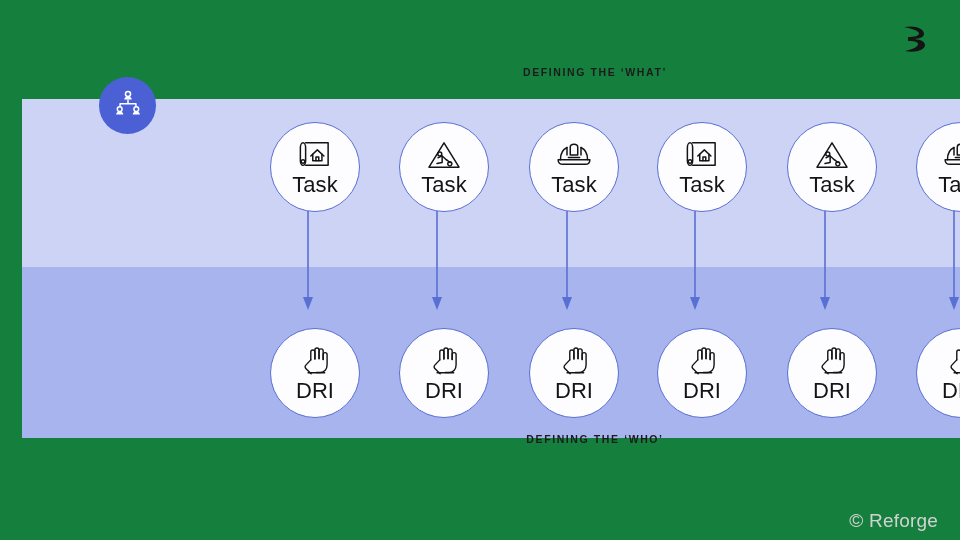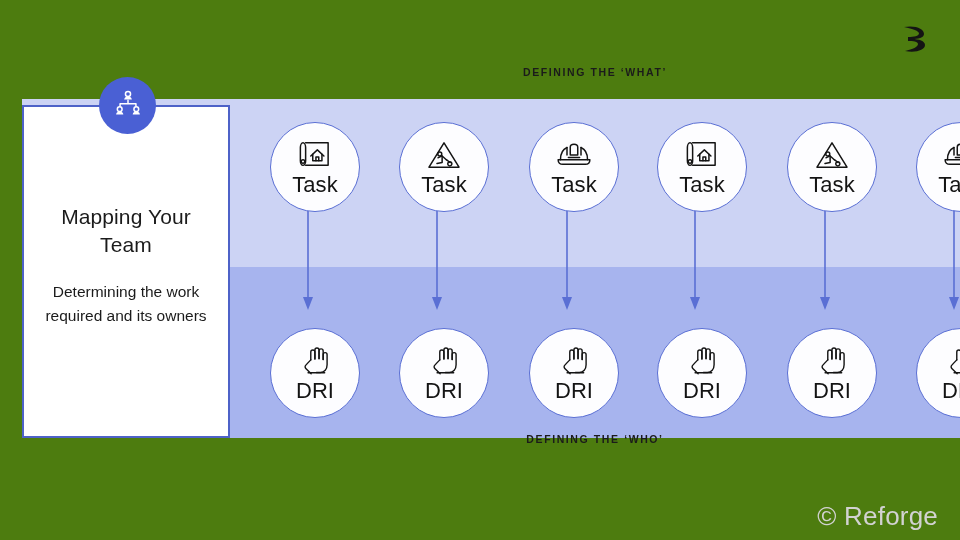--- a/index.html
+++ b/index.html
@@ -6,21 +6,21 @@
   * { box-sizing: border-box; margin: 0; padding: 0; }
   html, body {
     width: 960px; height: 540px;
     background: #ffffff;
     font-family: "Liberation Sans", sans-serif;
     overflow: hidden;
   }
   #slide {
     position: relative;
     width: 960px; height: 540px;
-    background: #4d7c0f;
+    background: #15803d;
   }
 
   
   .logo {
     position: absolute;
     top: 18px; right: 24px;
     width: 42px; height: 42px;
   }
 
   
@@ -129,45 +129,41 @@
   .arrow {
     position: absolute;
     width: 14px; height: 102px;
     z-index: 3;
   }
 
   
   .watermark {
     position: absolute;
     right: 22px; bottom: 8px;
-    font-size: 26px;
+    font-size: 19px;
     color: #d2d2d2;
     letter-spacing: 0.2px;
   }
 </style>
 </head>
 <body>
 
 <div id="slide">
 
   <div class="logo">
     <svg viewBox="0 0 42 42" width="42" height="42" aria-hidden="true">
       <path d="M10 9 C22 7, 30 11, 30 16 C30 20, 24 21, 18 21 C25 21, 31 23, 31 27 C31 32, 22 35, 11 33 C19 31, 24 29, 24 26 C24 23.5, 19 23, 14 23 L14 19 C20 19, 25 18, 25 15.5 C25 13, 19 11, 10 9 Z" fill="#141414"></path>
     </svg>
   </div>
 
   <div class="caption top">DEFINING THE ‘WHAT’</div>
 
   <div class="band what"></div>
   <div class="band who"></div>
 
-  <div class="title-card">
-    <h1>Mapping Your Team</h1>
-    <p>Determining the work required and its owners</p>
-  </div>
 
   <div class="card-badge">
     <span>
       <svg viewBox="0 0 34 30" width="30" height="27" aria-hidden="true">
         <g fill="none" stroke="#ffffff" stroke-width="1.7" stroke-linecap="round" stroke-linejoin="round">
           <circle cx="17" cy="4.2" r="2.9"></circle>
           <path d="M12.6 10.6 C12.9 8.3 14.7 7.2 17 7.2 C19.3 7.2 21.1 8.3 21.4 10.6 Z" fill="#ffffff" stroke="none"></path>
           <path d="M17 11.4 L17 15.2 M8 18.2 L8 15.2 L26 15.2 L26 18.2"></path>
           <circle cx="7.6" cy="21.4" r="2.7"></circle>
           <path d="M3.5 27.4 C3.8 25.2 5.5 24.2 7.6 24.2 C9.7 24.2 11.4 25.2 11.7 27.4 Z" fill="#ffffff" stroke="none"></path>

